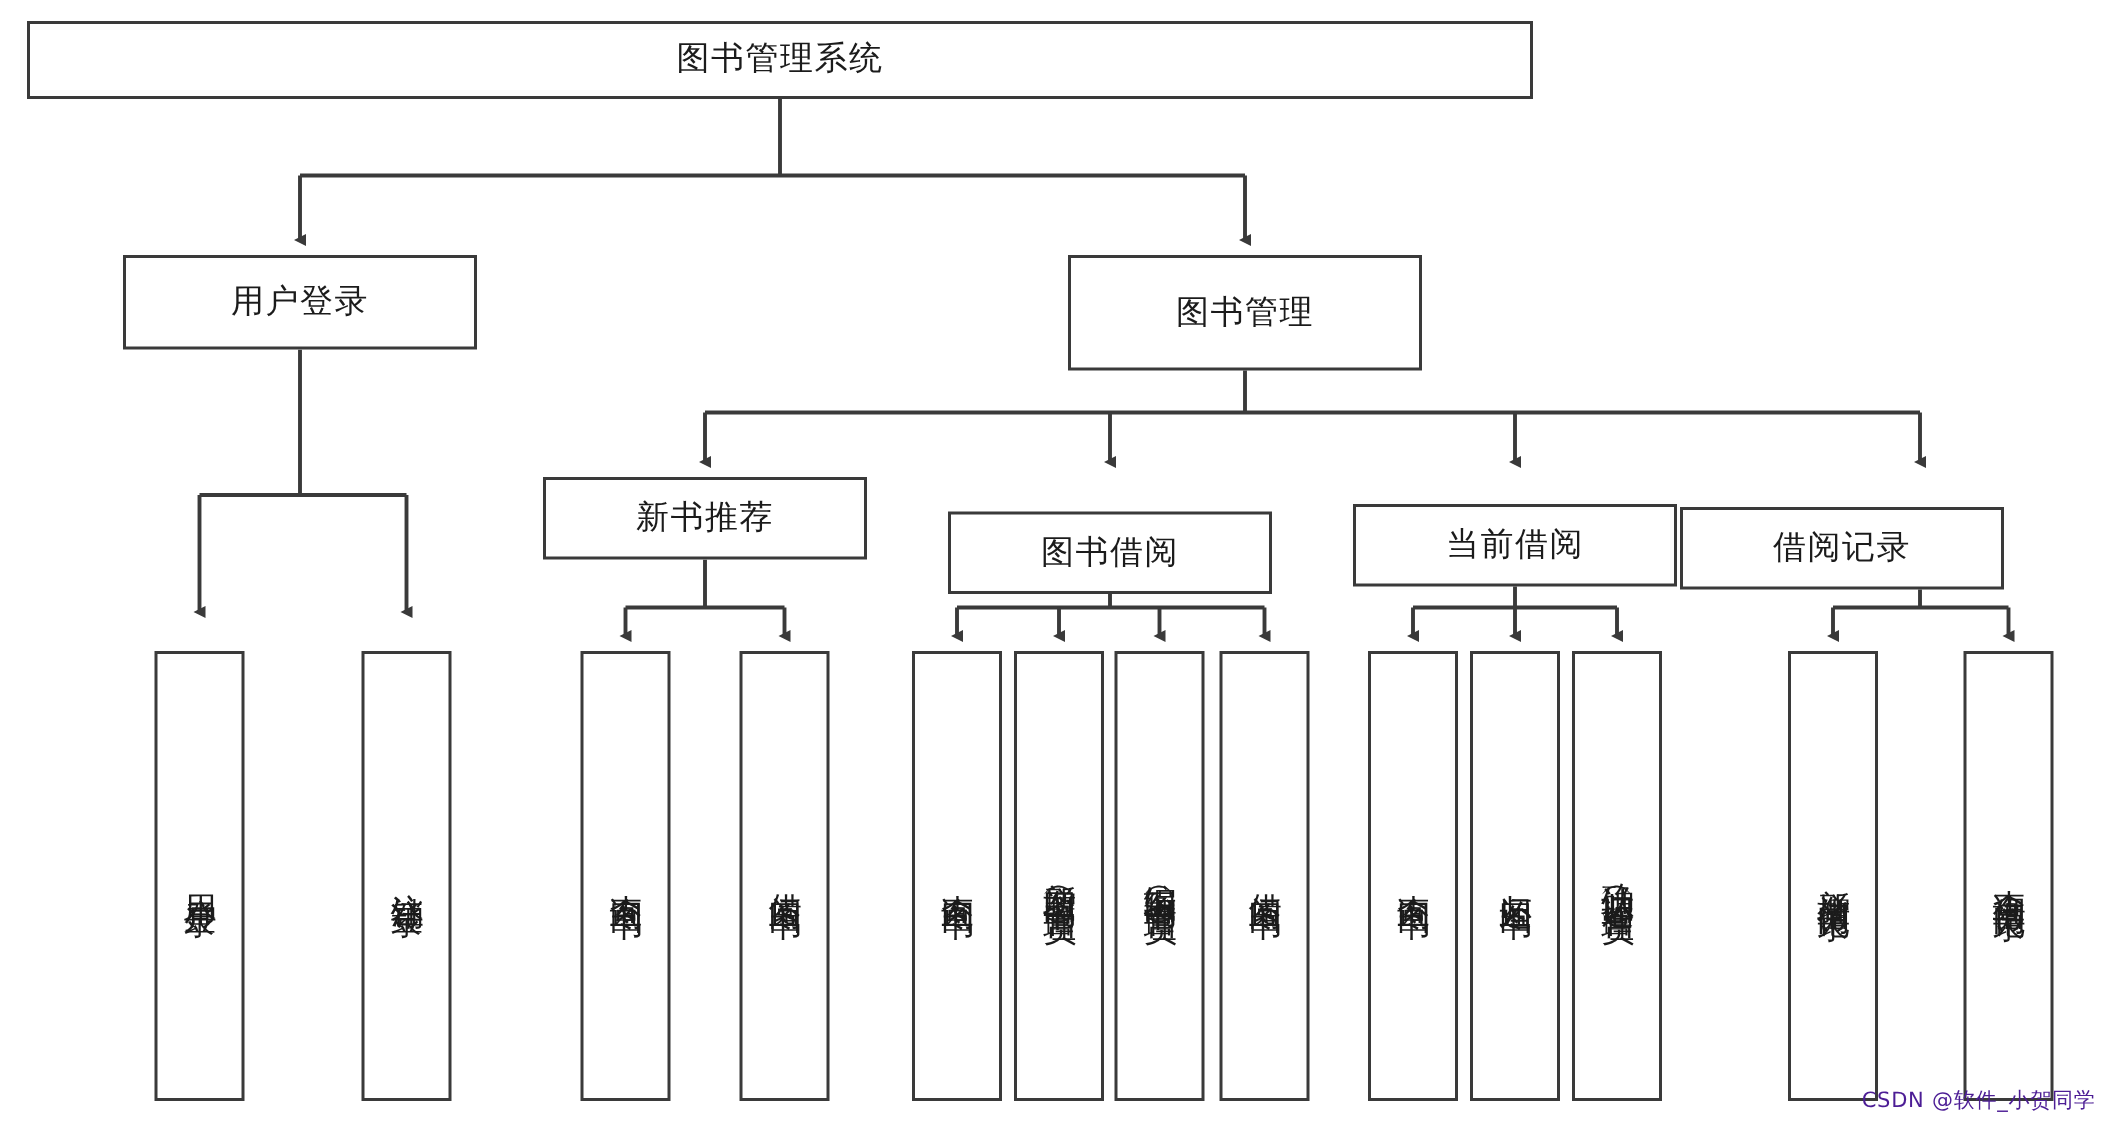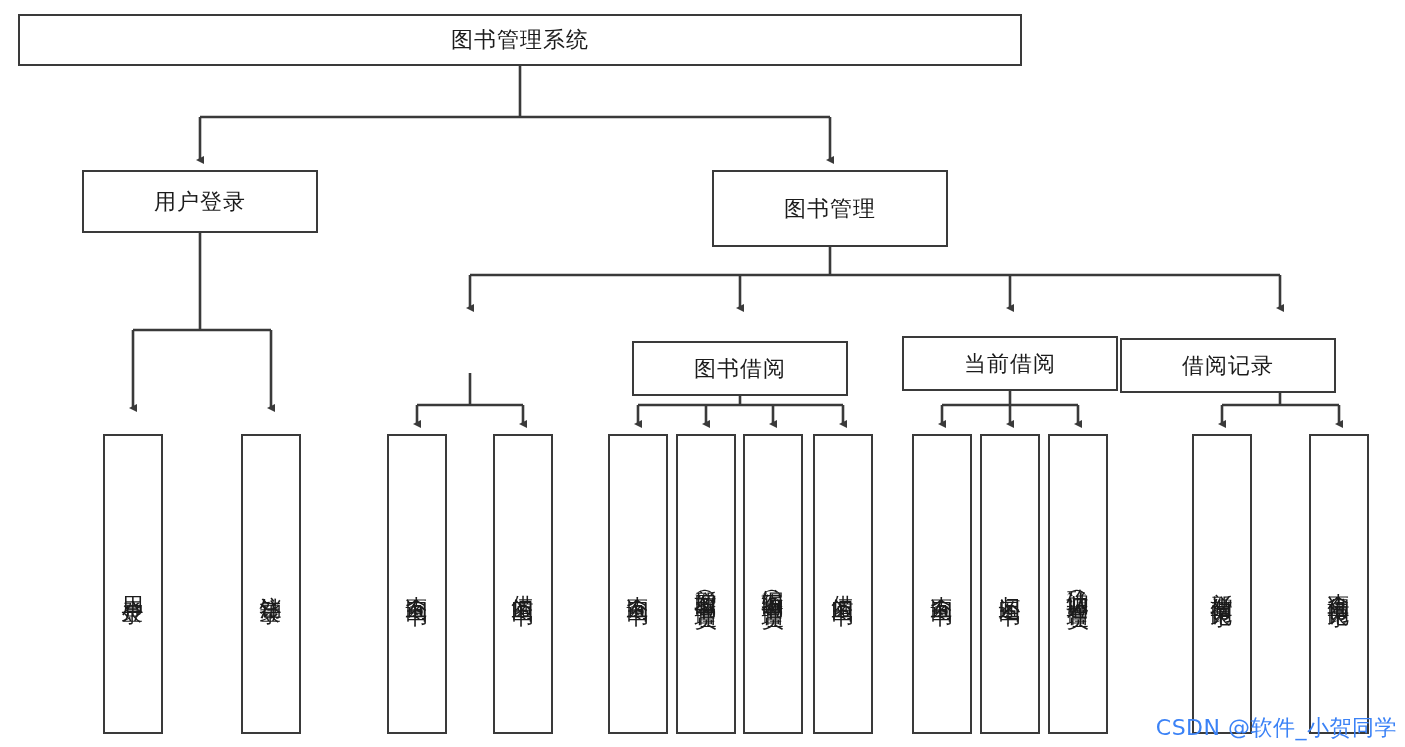--- a/index.html
+++ b/index.html
@@ -62,22 +62,22 @@
     font-size: 22px;
     letter-spacing: 3px;
     line-height: 1.05;
     white-space: nowrap;
     max-height: 100%;
   }
   .watermark {
     position: absolute;
     right: 8px;
     bottom: 4px;
-    font-size: 22px;
-    color: #3b82f6;
+    font-size: 14px;
+    color: #4c1d95;
     letter-spacing: 0.5px;
     white-space: nowrap;
     font-family: "DejaVu Sans", "Liberation Sans", sans-serif;
   }
 </style>
 </head>
 <body>
 
 <div id="stage">
 
@@ -138,20 +138,23 @@
     <span class="label">图书管理系统</span>
   </div>
 
   <div class="node h" style="left:82px; top:170px; width:236px; height:63px;">
     <span class="label">用户登录</span>
   </div>
   <div class="node h" style="left:712px; top:170px; width:236px; height:77px;">
     <span class="label">图书管理</span>
   </div>
 
+  <div class="node h" style="left:362px; top:318px; width:216px; height:55px;">
+    <span class="label">新书推荐</span>
+  </div>
   <div class="node h" style="left:632px; top:318px; width:216px; height:55px;margin-top:23px;">
     <span class="label">图书借阅</span>
   </div>
   <div class="node h" style="left:902px; top:336px; width:216px; height:55px;">
     <span class="label">当前借阅</span>
   </div>
   <div class="node h" style="left:1120px; top:318px; width:216px; height:55px;margin-top:20px;">
     <span class="label">借阅记录</span>
   </div>
 

